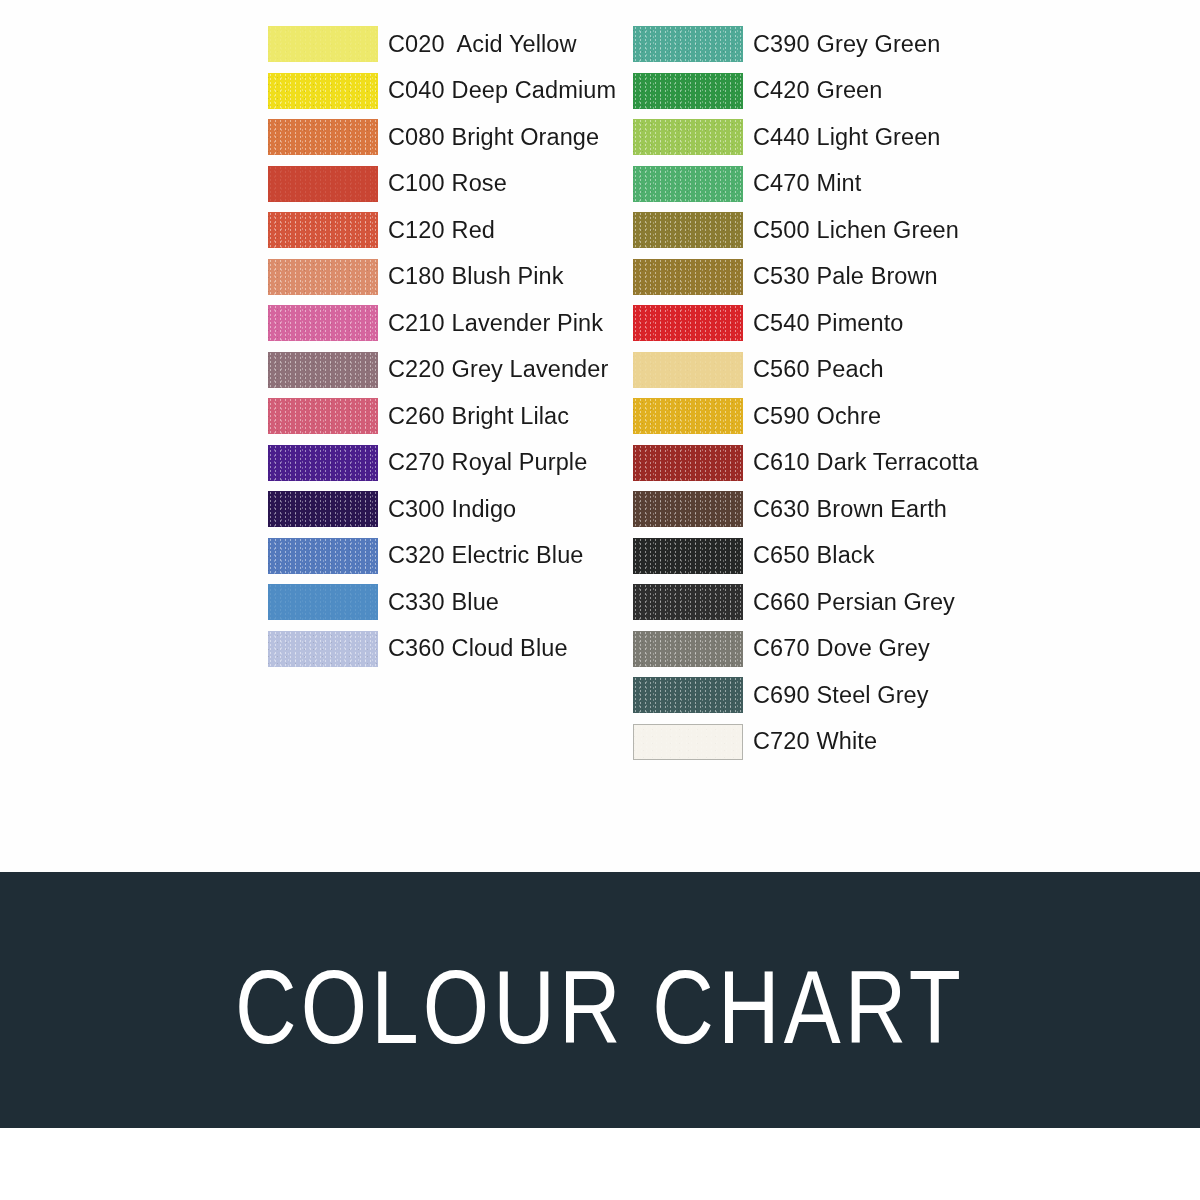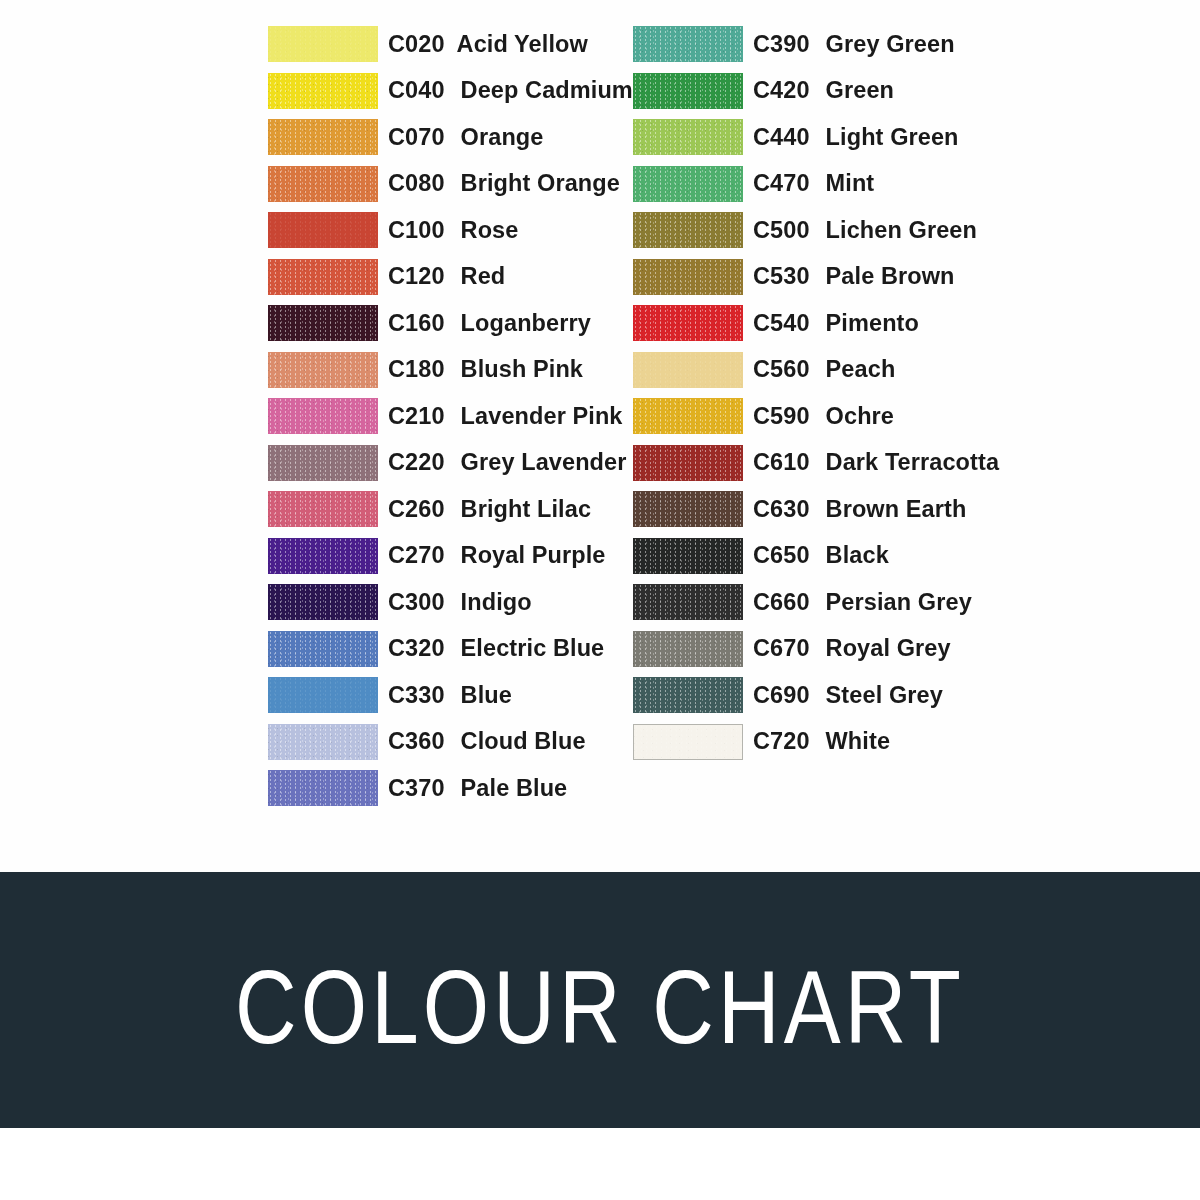--- a/index.html
+++ b/index.html
@@ -71,26 +71,26 @@
   .swatch.flat::after { opacity: .18; }
   .swatch.bordered {
     border: 1px solid #b4b4ae;
   }
   .swatch.bordered::after { opacity: .25; }
 
   .swatch-label {
     margin-left: 10px;
     font-family: "Liberation Sans", sans-serif;
     font-size: 23.5px;
-    font-weight: 700;
+    font-weight: 400;
     color: #1a1a1a;
     white-space: nowrap;
     letter-spacing: .1px;
   }
-  .swatch-label .code { margin-right: 16px; }
+  .swatch-label .code { margin-right: 7px; }
   .swatch-label .code.wide { margin-right: 12px; }
   .swatch-label .nm { }
 
   
   #banner {
     position: absolute;
     left: 0;
     top: 872px;
     width: 1200px;
     height: 256px;
@@ -121,40 +121,32 @@
     <div class="column" id="column-left">
         <div class="swatch-row">
           <div class="swatch flat" style="background: rgb(237, 233, 107);"></div>
           <div class="swatch-label"><span class="code wide">C020</span><span class="nm">Acid Yellow</span></div>
         </div>
         <div class="swatch-row">
           <div class="swatch" style="background: rgb(240, 222, 27);"></div>
           <div class="swatch-label"><span class="code">C040</span><span class="nm">Deep Cadmium</span></div>
         </div>
         <div class="swatch-row">
-          <div class="swatch" style="background: rgb(223, 154, 51);"></div>
-          <div class="swatch-label"><span class="code">C070</span><span class="nm">Orange</span></div>
-        </div>
-        <div class="swatch-row">
           <div class="swatch" style="background: rgb(217, 118, 63);"></div>
           <div class="swatch-label"><span class="code">C080</span><span class="nm">Bright Orange</span></div>
         </div>
         <div class="swatch-row">
           <div class="swatch flat" style="background: rgb(201, 69, 51);"></div>
           <div class="swatch-label"><span class="code">C100</span><span class="nm">Rose</span></div>
         </div>
         <div class="swatch-row">
           <div class="swatch" style="background: rgb(212, 85, 59);"></div>
           <div class="swatch-label"><span class="code">C120</span><span class="nm">Red</span></div>
         </div>
         <div class="swatch-row">
-          <div class="swatch" style="background: rgb(58, 21, 36);"></div>
-          <div class="swatch-label"><span class="code">C160</span><span class="nm">Loganberry</span></div>
-        </div>
-        <div class="swatch-row">
           <div class="swatch" style="background: rgb(219, 140, 107);"></div>
           <div class="swatch-label"><span class="code">C180</span><span class="nm">Blush Pink</span></div>
         </div>
         <div class="swatch-row">
           <div class="swatch" style="background: rgb(213, 101, 158);"></div>
           <div class="swatch-label"><span class="code">C210</span><span class="nm">Lavender Pink</span></div>
         </div>
         <div class="swatch-row">
           <div class="swatch" style="background: rgb(142, 113, 121);"></div>
           <div class="swatch-label"><span class="code">C220</span><span class="nm">Grey Lavender</span></div>
@@ -176,24 +168,20 @@
           <div class="swatch-label"><span class="code">C320</span><span class="nm">Electric Blue</span></div>
         </div>
         <div class="swatch-row">
           <div class="swatch flat" style="background: rgb(79, 140, 196);"></div>
           <div class="swatch-label"><span class="code">C330</span><span class="nm">Blue</span></div>
         </div>
         <div class="swatch-row">
           <div class="swatch" style="background: rgb(183, 192, 222);"></div>
           <div class="swatch-label"><span class="code">C360</span><span class="nm">Cloud Blue</span></div>
         </div>
-        <div class="swatch-row">
-          <div class="swatch" style="background: rgb(106, 114, 189);"></div>
-          <div class="swatch-label"><span class="code">C370</span><span class="nm">Pale Blue</span></div>
-        </div>
       </div>
     <div class="column" id="column-right">
         <div class="swatch-row">
           <div class="swatch" style="background: rgb(79, 169, 150);"></div>
           <div class="swatch-label"><span class="code">C390</span><span class="nm">Grey Green</span></div>
         </div>
         <div class="swatch-row">
           <div class="swatch" style="background: rgb(46, 149, 67);"></div>
           <div class="swatch-label"><span class="code">C420</span><span class="nm">Green</span></div>
         </div>
@@ -236,21 +224,21 @@
         <div class="swatch-row">
           <div class="swatch" style="background: rgb(37, 39, 38);"></div>
           <div class="swatch-label"><span class="code">C650</span><span class="nm">Black</span></div>
         </div>
         <div class="swatch-row">
           <div class="swatch" style="background: rgb(46, 46, 46);"></div>
           <div class="swatch-label"><span class="code">C660</span><span class="nm">Persian Grey</span></div>
         </div>
         <div class="swatch-row">
           <div class="swatch" style="background: rgb(123, 122, 114);"></div>
-          <div class="swatch-label"><span class="code">C670</span><span class="nm">Royal Grey</span></div>
+          <div class="swatch-label"><span class="code">C670</span><span class="nm">Dove Grey</span></div>
         </div>
         <div class="swatch-row">
           <div class="swatch" style="background: rgb(63, 92, 92);"></div>
           <div class="swatch-label"><span class="code">C690</span><span class="nm">Steel Grey</span></div>
         </div>
         <div class="swatch-row">
           <div class="swatch bordered" style="background: rgb(246, 243, 236);"></div>
           <div class="swatch-label"><span class="code">C720</span><span class="nm">White</span></div>
         </div>
       </div>

